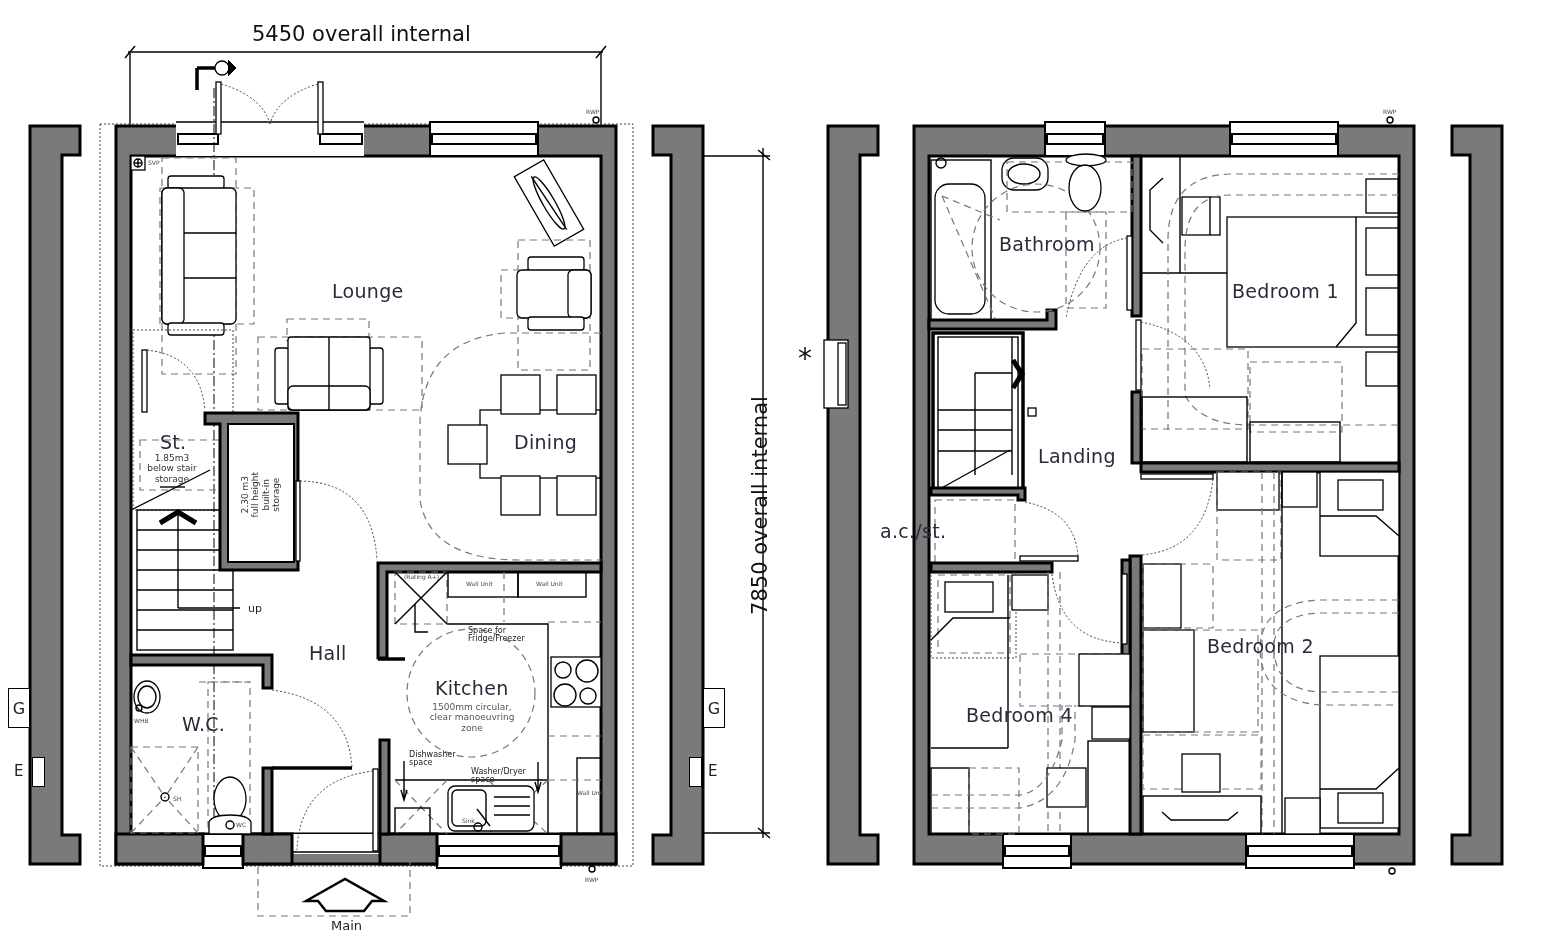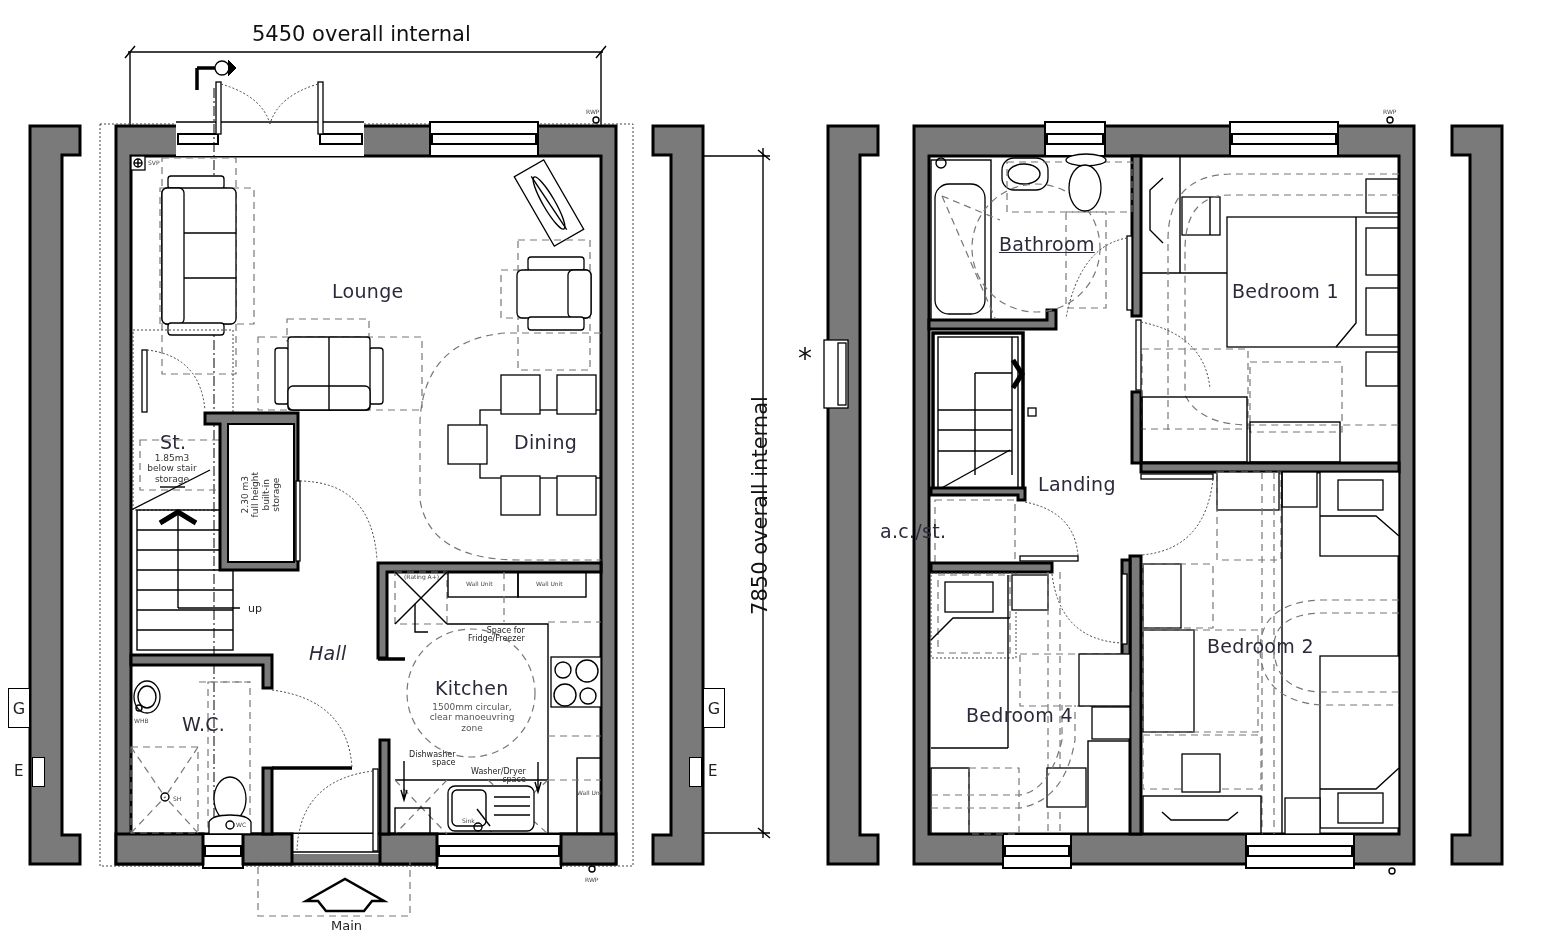--- a/index.html
+++ b/index.html
@@ -9,21 +9,21 @@
   .wallnostroke { fill:#7a7a7a; }
   .ln { stroke:#000; stroke-width:1.4; fill:none; }
   .thick { stroke:#000; stroke-width:3.5; fill:none; }
   .dash { stroke:#777; stroke-width:1.2; fill:none; stroke-dasharray:7 5; }
   .dot { stroke:#444; stroke-width:1; fill:none; stroke-dasharray:2 2; }
   .cl { stroke:#000; stroke-width:1; fill:none; stroke-dasharray:10 3 2 3; }
   .furn { stroke:#000; stroke-width:1.3; fill:#fff; }
   .win { fill:#fff; stroke:#000; stroke-width:2; }
   .lbl { position:absolute; color:#2a2a3a; font-family:"DejaVu Sans", sans-serif; white-space:nowrap; line-height:1; }
   .room { font-size:19px; letter-spacing:0.3px; }
-  .small { font-size:8px; color:#222;text-align:right; }
+  .small { font-size:8px; color:#222; }
   .tiny { font-size:6px; color:#444; }
   .dim { font-size:21px; color:#111; }
   .note { font-size:9px; color:#333; text-align:center; line-height:1.15; }
   .meter { position:absolute; border:1px solid #000; background:#fff; font-size:16px; color:#222; display:flex; align-items:center; justify-content:center; }
 </style>
 </head>
 <body>
 
 <svg id="plan" viewBox="0 0 1562 936" xmlns="http://www.w3.org/2000/svg">
 
@@ -360,21 +360,21 @@
     <circle cx="1390" cy="120" r="3" class="ln"></circle>
     <circle cx="1392" cy="871" r="3" class="ln"></circle>
   </g>
 </svg>
 
 <div class="lbl dim" style="left:252px; top:24px;">5450 overall internal</div>
 <div class="lbl dim" style="left:640px; top:495px; transform:rotate(-90deg); transform-origin:center; width:240px; text-align:center;">7850 overall internal</div>
 
 <div class="lbl room" style="left:332px; top:253px;margin-top:29px;">Lounge</div>
 <div class="lbl room" style="left:514px; top:433px;">Dining</div>
-<div class="lbl room" style="left:309px; top:644px;font-style:italic;">Hall</div>
+<div class="lbl room" style="left:309px; top:644px;">Hall</div>
 <div class="lbl room" style="left:435px; top:679px;">Kitchen</div>
 <div class="lbl room" style="left:182px; top:715px;">W.C.</div>
 <div class="lbl room" style="left:160px; top:433px;">St.</div>
 
 <div class="lbl note" style="left:140px; top:453px; width:64px; white-space:pre;">1.85m3
 below stair
 storage</div>
 <div class="lbl note" style="left:216px; top:474px; width:90px; white-space:pre; transform:rotate(-90deg);">2.30 m3
 full height
 built-in
@@ -402,20 +402,20 @@
 <div class="lbl tiny" style="left:173px; top:796px;">SH</div>
 <div class="lbl tiny" style="left:236px; top:822px;">WC</div>
 
 <div class="meter" style="left:8px; top:688px; width:20px; height:38px;">G</div>
 <div class="lbl" style="left:14px; top:764px; font-size:15px; color:#222;">E</div>
 <div style="position:absolute; left:32px; top:757px; width:11px; height:28px; background:#fff; border:1px solid #000;"></div>
 <div class="meter" style="left:703px; top:688px; width:20px; height:38px;">G</div>
 <div class="lbl" style="left:708px; top:764px; font-size:15px; color:#222;">E</div>
 <div style="position:absolute; left:689px; top:757px; width:11px; height:28px; background:#fff; border:1px solid #000;"></div>
 
-<div class="lbl room" style="left:999px; top:235px;text-decoration:underline;">Bathroom</div>
+<div class="lbl room" style="left:999px; top:235px;">Bathroom</div>
 <div class="lbl room" style="left:1232px; top:282px;">Bedroom 1</div>
-<div class="lbl room" style="left:1038px; top:475px;">Landing</div>
+<div class="lbl room" style="left:1038px; top:447px;">Landing</div>
 <div class="lbl room" style="left:880px; top:522px;">a.c./st.</div>
 <div class="lbl room" style="left:1207px; top:637px;">Bedroom 2</div>
 <div class="lbl room" style="left:966px; top:706px;">Bedroom 4</div>
 <div class="lbl tiny" style="left:1383px; top:109px;">RWP</div>
 <div class="lbl" style="left:798px; top:345px; font-size:28px; color:#111;">*</div>
 
 </body></html>

